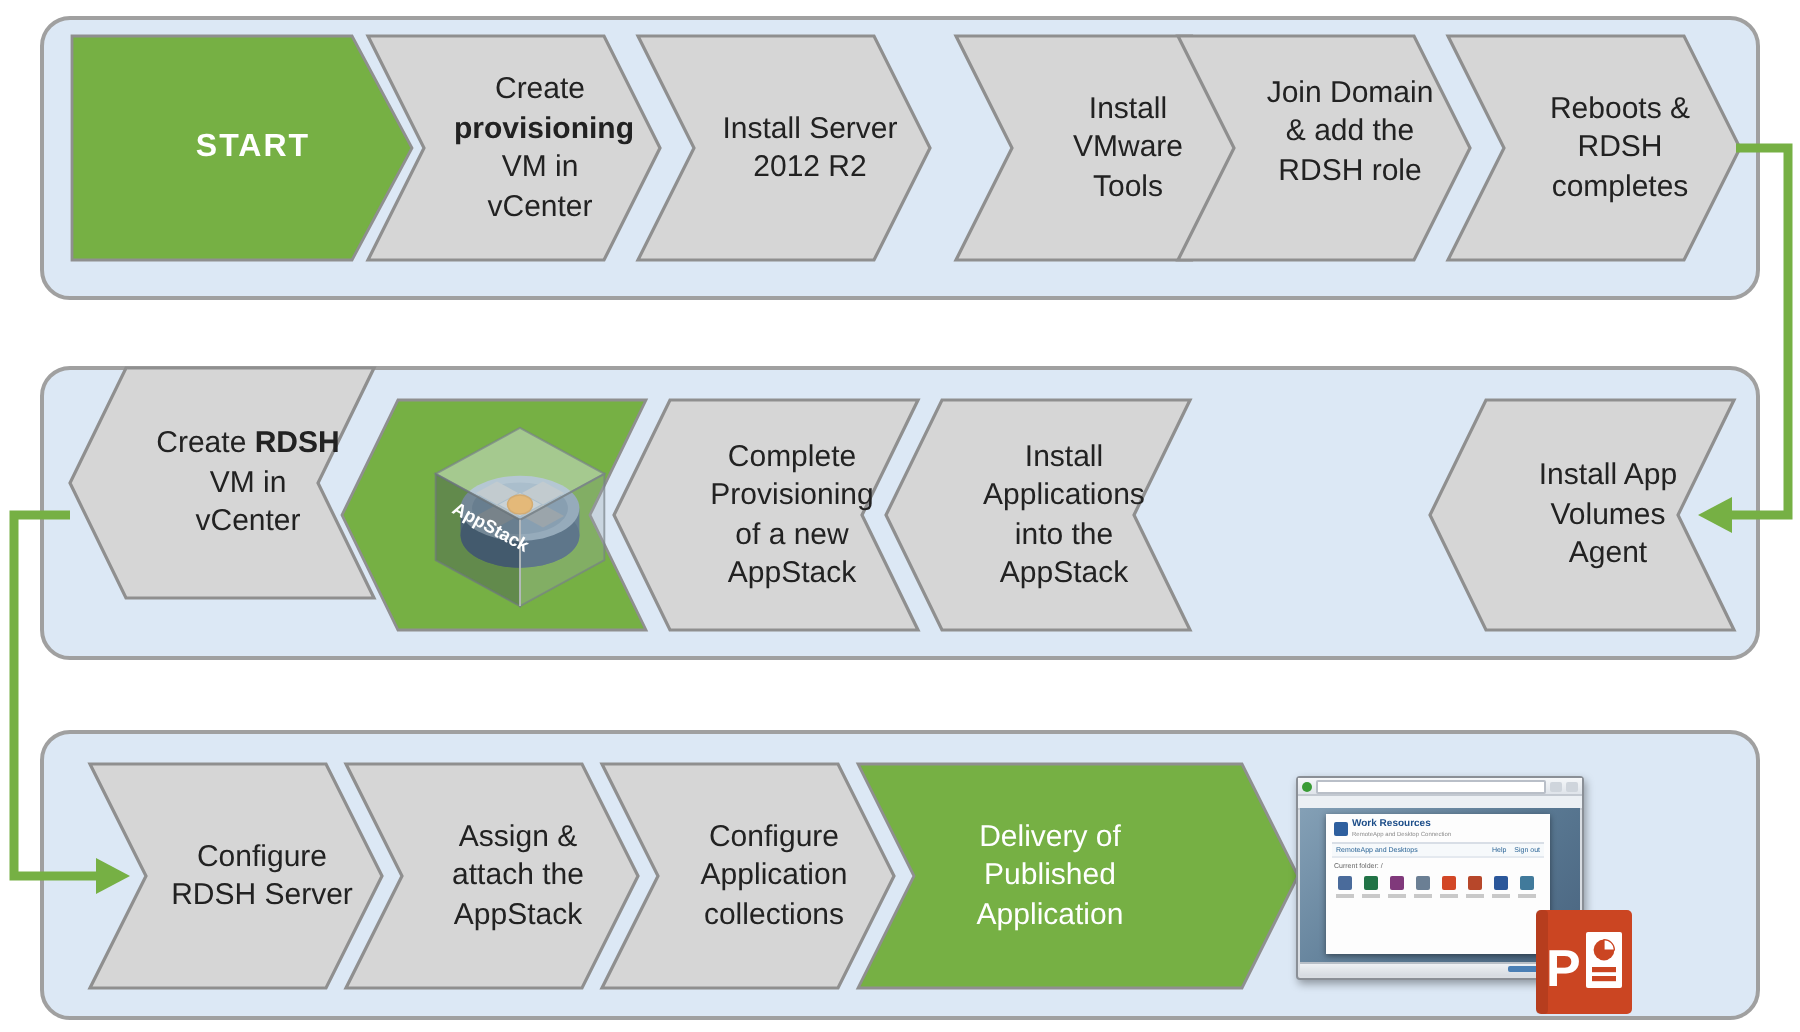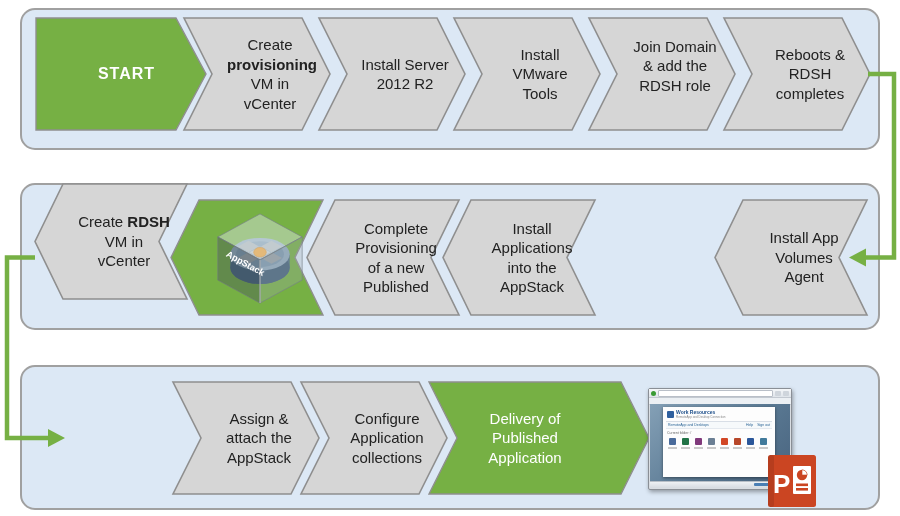--- a/index.html
+++ b/index.html
@@ -82,21 +82,21 @@
 
   <div class="step" style="left:319px;top:18px;width:146px;height:112px">
     <svg class="shape" width="150" height="116" viewBox="-2 -2 150 116">
       <polygon class="sh-gray" points="0,0 118,0 146,56 118,112 0,112 28,56"></polygon>
     </svg>
     <div class="label shift-r">
       <span class="txt" style="max-width:104px">Install Server 2012 R2</span>
     </div>
   </div>
 
-  <div class="step" style="left:454px;top:18px;width:146px;height:112px">
+  <div class="step" style="left:478px;top:18px;width:146px;height:112px">
     <svg class="shape" width="150" height="116" viewBox="-2 -2 150 116">
       <polygon class="sh-gray" points="0,0 118,0 146,56 118,112 0,112 28,56"></polygon>
     </svg>
     <div class="label shift-r">
       <span class="txt" style="max-width:72px">Install VMware Tools</span>
     </div>
   </div>
 
   <div class="step" style="left:589px;top:18px;width:146px;height:96px">
     <svg class="shape" width="150" height="116" viewBox="-2 -2 150 116">
@@ -151,21 +151,21 @@
         <text transform="translate(12,46) rotate(28.6)" x="0" y="0" font-size="9.5" font-weight="bold" fill="#ffffff" font-family="Liberation Sans, sans-serif">AppStack</text>
       </svg>
     </div>
   </div>
 
   <div class="step" style="left:307px;top:200px;width:152px;height:115px">
     <svg class="shape" width="156" height="119" viewBox="-2 -2 156 119">
       <polygon class="sh-gray" points="28,0 152,0 124,57.5 152,115 28,115 0,57.5"></polygon>
     </svg>
     <div class="label shift-r">
-      <span class="txt" style="max-width:96px">Complete Provisioning of a new Published</span>
+      <span class="txt" style="max-width:96px">Complete Provisioning of a new AppStack</span>
     </div>
   </div>
 
   <div class="step" style="left:443px;top:200px;width:152px;height:115px">
     <svg class="shape" width="156" height="119" viewBox="-2 -2 156 119">
       <polygon class="sh-gray" points="28,0 152,0 124,57.5 152,115 28,115 0,57.5"></polygon>
     </svg>
     <div class="label shift-r">
       <span class="txt" style="max-width:96px">Install Applications into the AppStack</span>
     </div>
@@ -174,20 +174,28 @@
 
   <div class="step" style="left:715px;top:200px;width:152px;height:115px">
     <svg class="shape" width="156" height="119" viewBox="-2 -2 156 119">
       <polygon class="sh-gray" points="28,0 152,0 124,57.5 152,115 28,115 0,57.5"></polygon>
     </svg>
     <div class="label shift-r">
       <span class="txt" style="max-width:84px">Install App Volumes Agent</span>
     </div>
   </div>
 
+  <div class="step" style="left:45px;top:382px;width:146px;height:112px">
+    <svg class="shape" width="150" height="116" viewBox="-2 -2 150 116">
+      <polygon class="sh-gray" points="0,0 118,0 146,56 118,112 0,112 28,56"></polygon>
+    </svg>
+    <div class="label shift-r">
+      <span class="txt" style="max-width:96px">Configure RDSH Server</span>
+    </div>
+  </div>
 
   <div class="step" style="left:173px;top:382px;width:146px;height:112px">
     <svg class="shape" width="150" height="116" viewBox="-2 -2 150 116">
       <polygon class="sh-gray" points="0,0 118,0 146,56 118,112 0,112 28,56"></polygon>
     </svg>
     <div class="label shift-r">
       <span class="txt" style="max-width:84px">Assign &amp; attach the AppStack</span>
     </div>
   </div>
 

